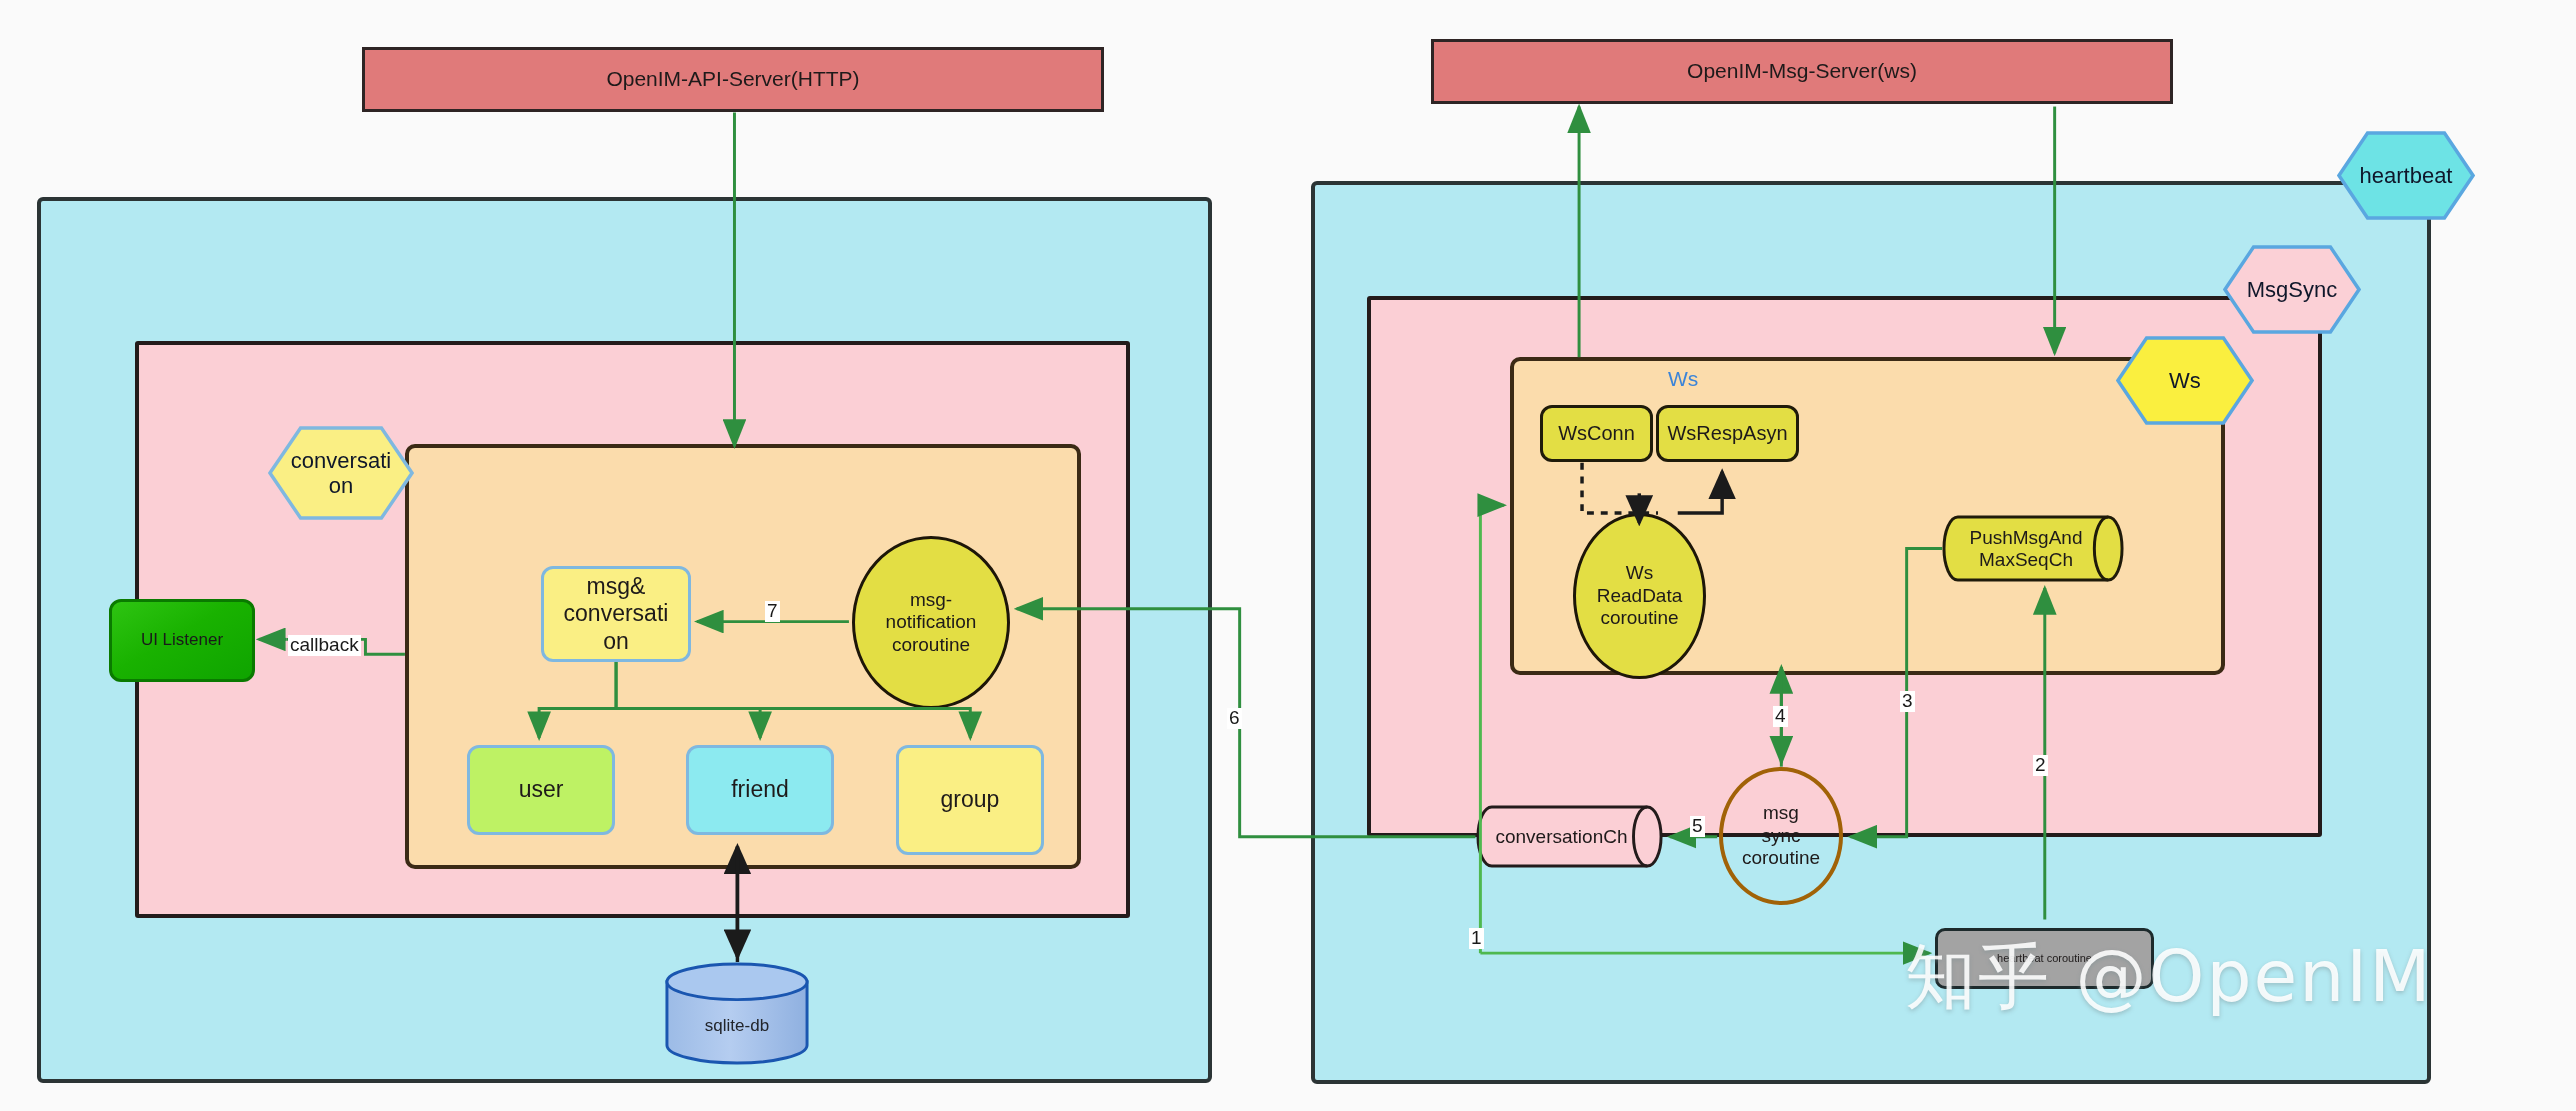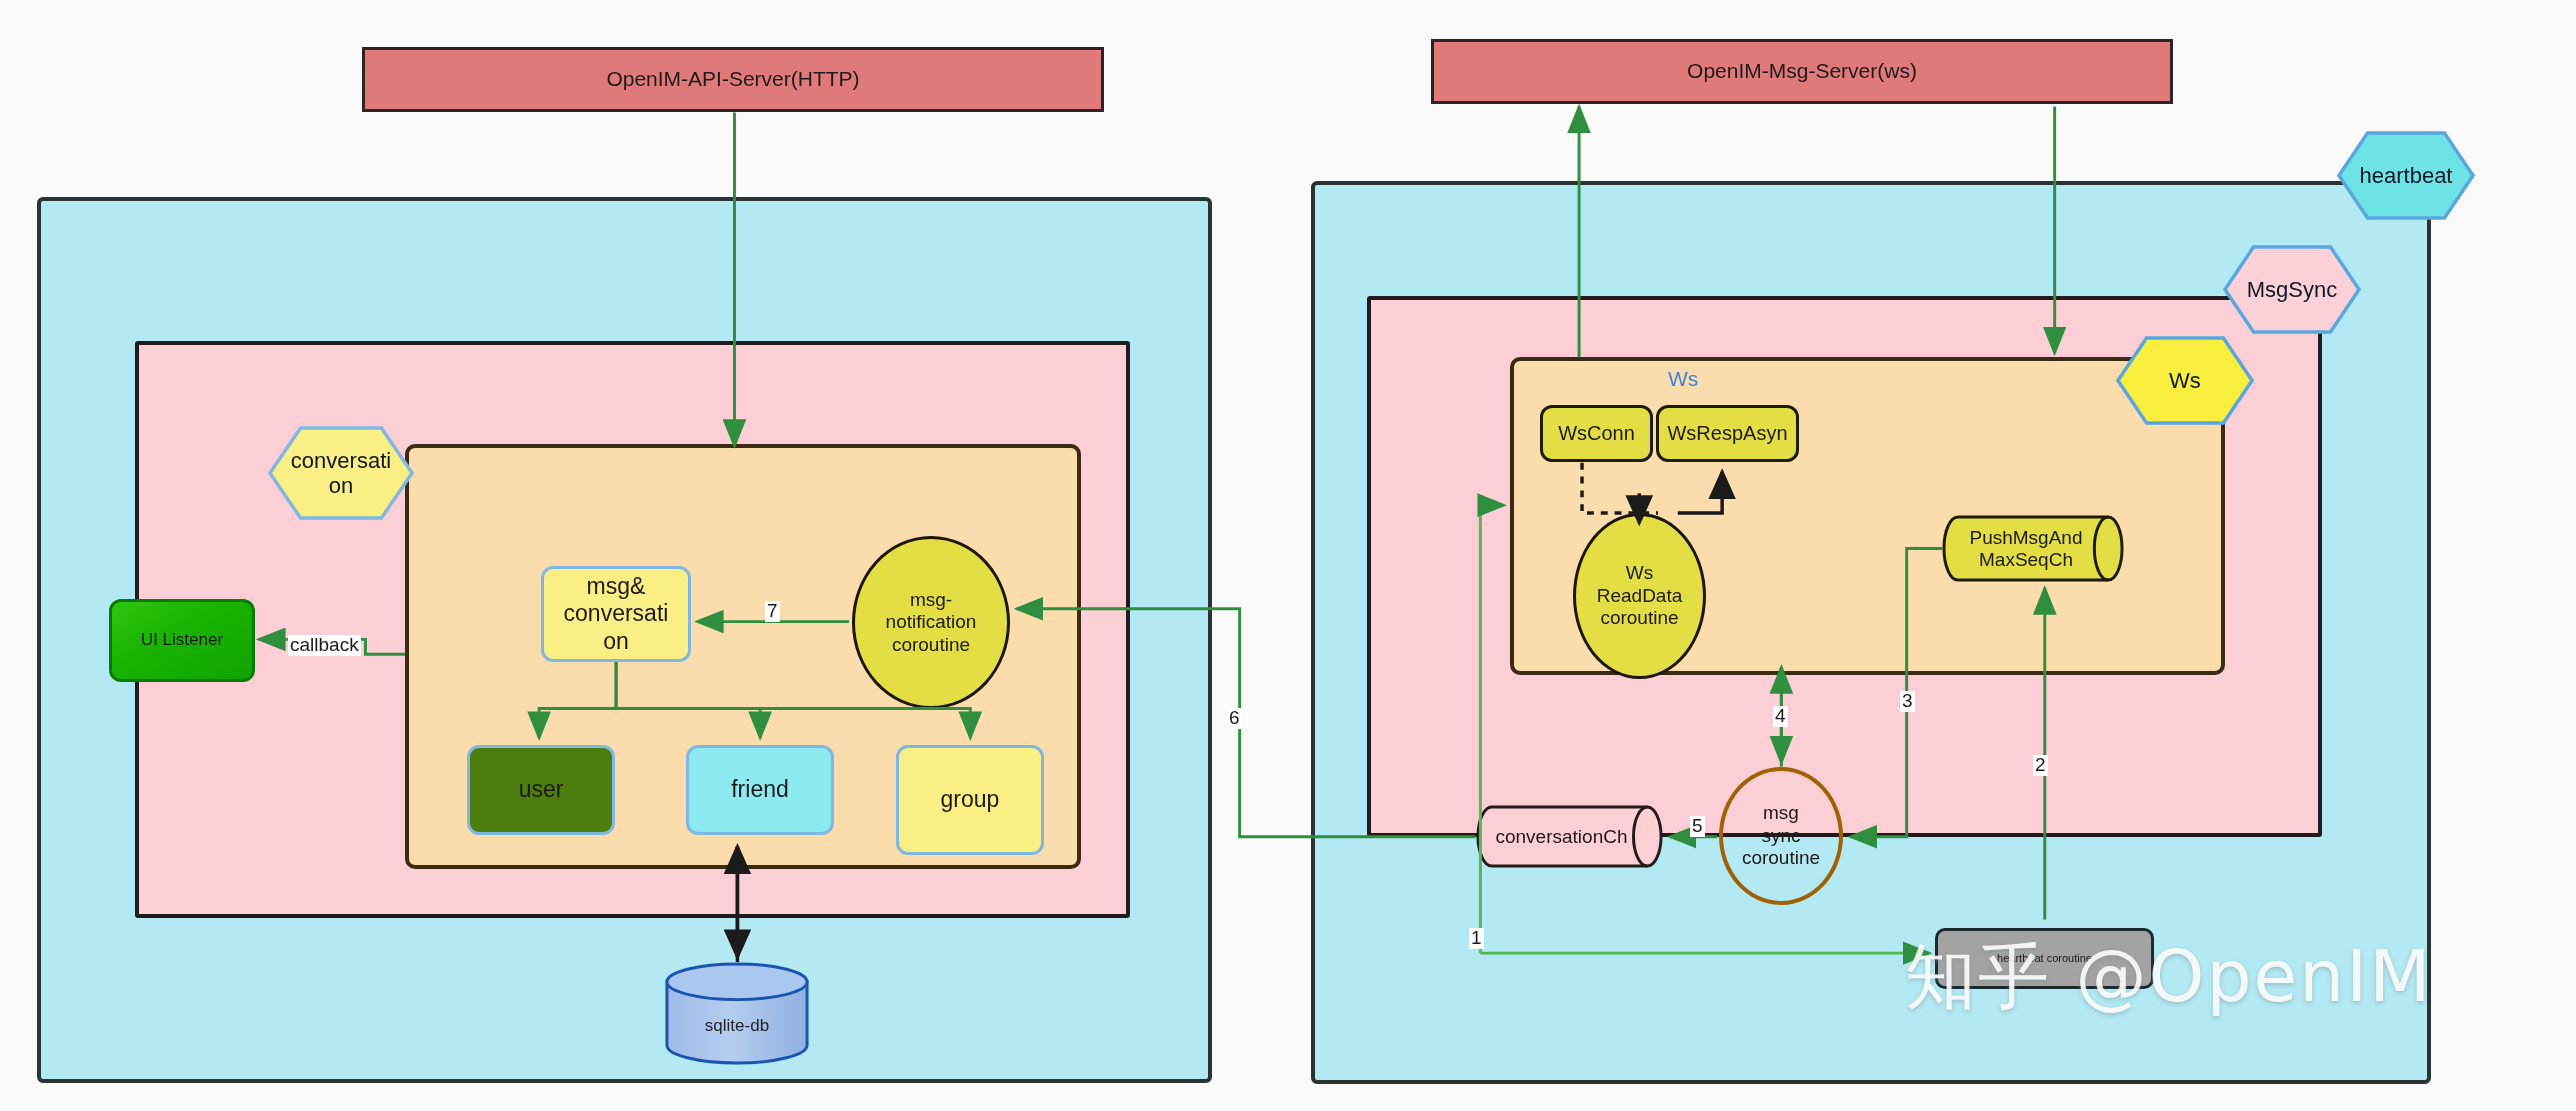--- a/index.html
+++ b/index.html
@@ -56,21 +56,21 @@
     border-radius: 10px;
   }
 
   
   .box-round {
     border-radius: 12px;
     border: 3px solid #7fb8e0;
     font-size: 23px;
   }
   .box-yellow { background: #faef84; }
-  .box-pink   { background: #4d7c0f; }
+  .box-pink   { background: #bef264; }
   .box-cyan   { background: #8ceaf0; }
 
   .box-dark-yellow {
     background: #e3de44;
     border: 3px solid #1f1b0a;
     border-radius: 12px;
     font-size: 20px;
   }
 
   .box-green {

